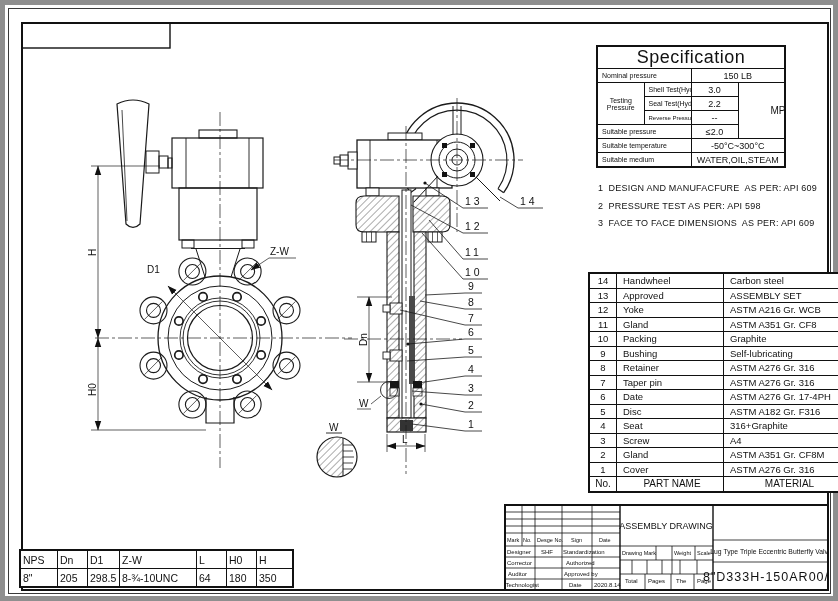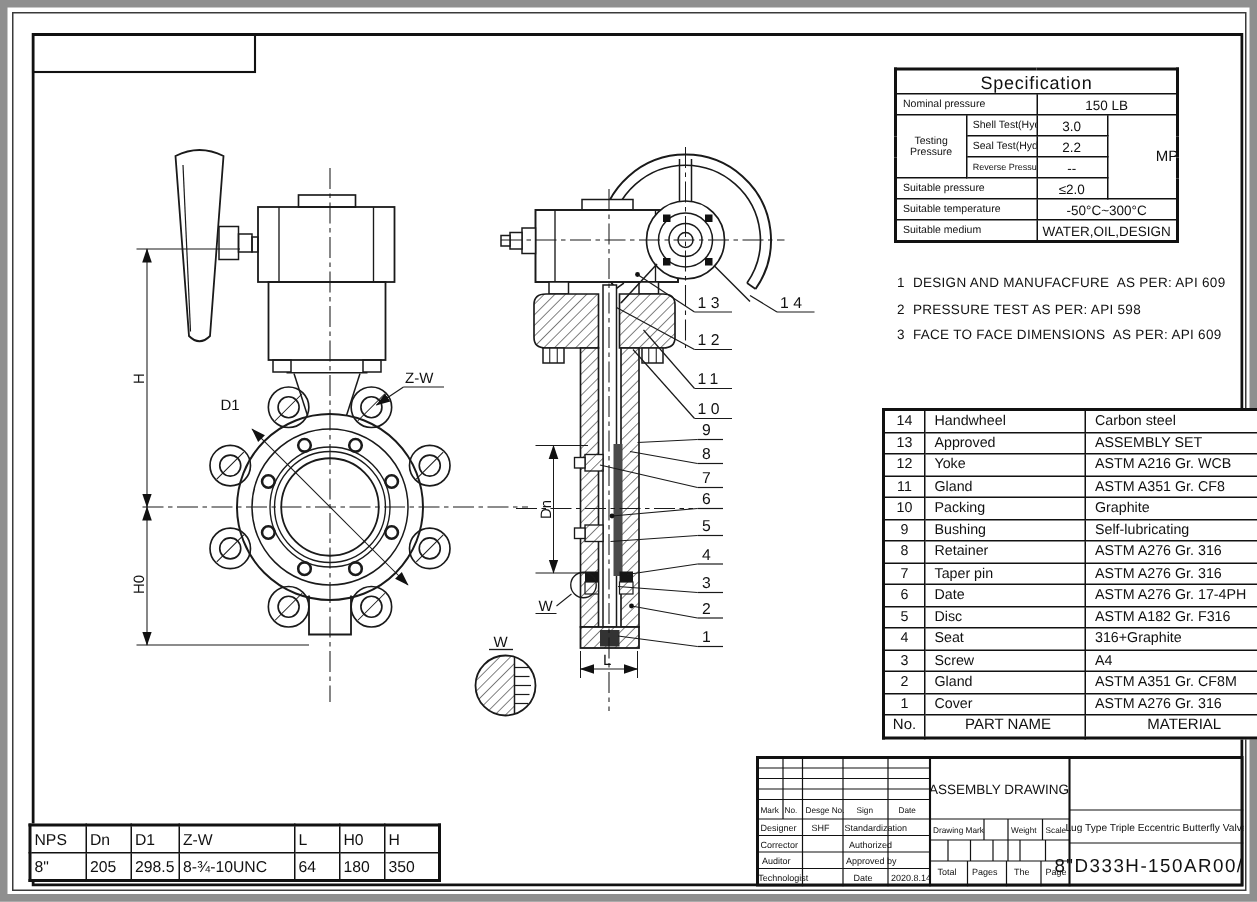--- a/index.html
+++ b/index.html
@@ -6,21 +6,21 @@
   body{background:#8f8f8f;font-family:"Liberation Sans",sans-serif;}
   #stage{position:relative;width:838px;height:601px;background:#8f8f8f;overflow:hidden;}
   #sheet{position:absolute;left:5px;top:5px;width:828px;height:591px;background:#ffffff;}
   #outer-border{position:absolute;left:8px;top:8px;width:821px;height:584px;border:1px solid #3a3a3a;}
   .abs{position:absolute;}
   table{border-collapse:collapse;table-layout:fixed;background:#fff;}
   td,th{border:1px solid #111;padding:0 2px;overflow:hidden;white-space:nowrap;color:#111;}
   
   #spec{left:596px;top:45px;width:190px;border:2px solid #111;}
   #spec td{font-size:7px;height:13px;text-align:center;}
-  #spec .ttl{font-size:12px;height:15px;letter-spacing:.5px;}
+  #spec .ttl{font-size:18px;height:15px;letter-spacing:.5px;}
   #spec .lbl{text-align:left;padding-left:4px;}
   #spec .tiny{font-size:6px;}
   #spec .val{font-size:9px;}
   #spec .unit{font-size:10px;padding-left:32px;}
   
   #techreq{left:598px;top:180px;width:215px;color:#111;}
   #techreq .tr-title{font-size:10.5px;padding-left:20px;letter-spacing:.5px;margin-bottom:4px;}
   #techreq .tr-item{font-size:9px;line-height:17.5px;white-space:pre;letter-spacing:.2px;}
   
   #parts{left:588px;top:272px;width:239px;border:2px solid #111;}
@@ -395,21 +395,21 @@
   <tr>
     <td colspan="2" class="lbl">Suitable pressure</td>
     <td class="val">≤2.0</td>
   </tr>
   <tr>
     <td colspan="2" class="lbl">Suitable temperature</td>
     <td colspan="2" class="val">-50°C~300°C</td>
   </tr>
   <tr>
     <td colspan="2" class="lbl">Suitable medium</td>
-    <td colspan="2" class="val">WATER,OIL,DESIGN</td>
+    <td colspan="2" class="val">WATER,OIL,STEAM</td>
   </tr>
 </tbody>
     </table>
 
 <div id="techreq" class="abs">
   <div class="tr-item">1  DESIGN AND MANUFACFURE  AS PER: API 609</div>
   <div class="tr-item">2  PRESSURE TEST AS PER: API 598</div>
   <div class="tr-item">3  FACE TO FACE DIMENSIONS  AS PER: API 609</div>
 </div>
 

